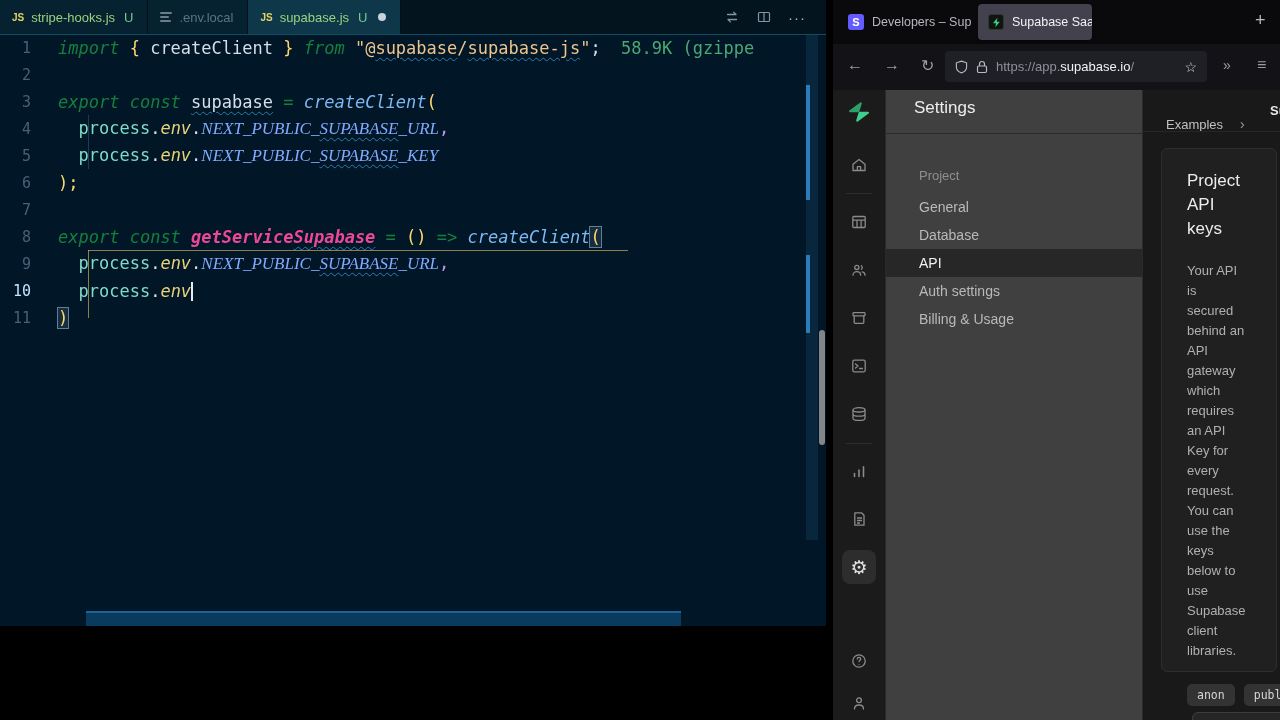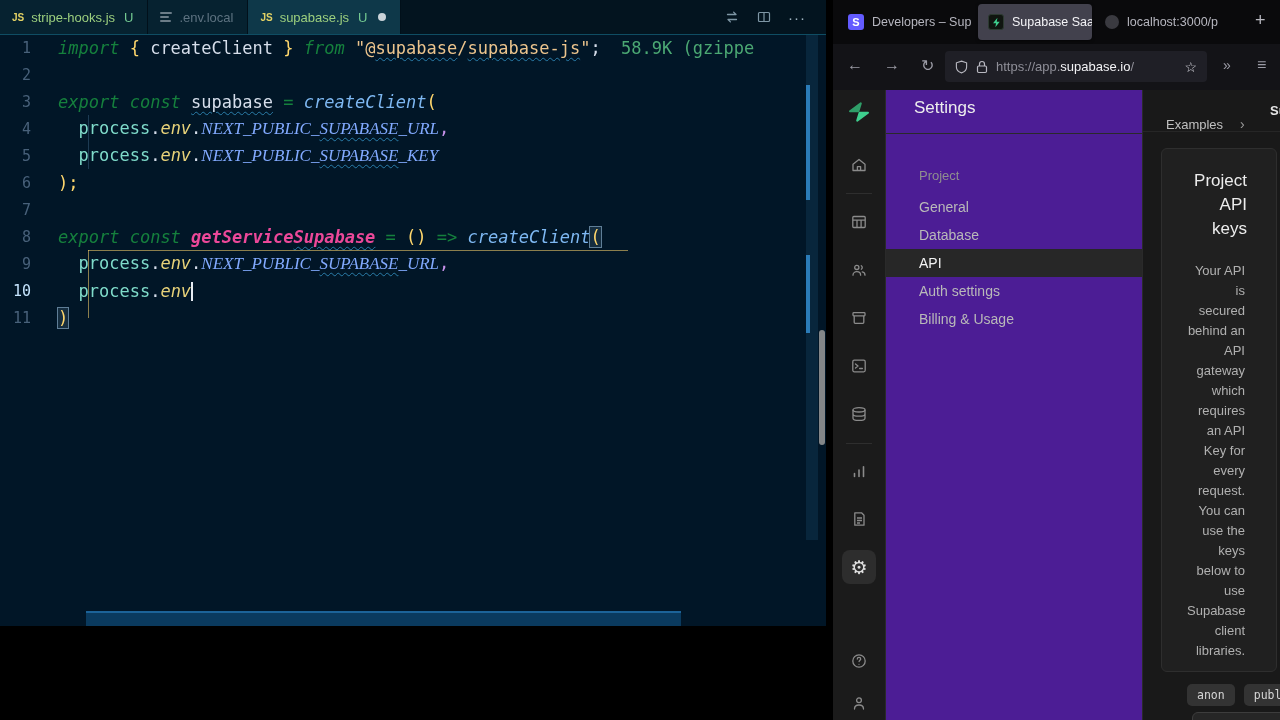--- a/index.html
+++ b/index.html
@@ -83,35 +83,35 @@
   .star{font-size:14px;color:#d5d5dc;}
 
   
   .content{position:absolute;left:0;top:90px;width:100%;height:630px;background:#191919;display:flex;}
   .rail{position:relative;width:52px;height:100%;background:#1b1b1b;border-right:1px solid #2a2a2a;flex:0 0 auto;}
   .rail-item{position:absolute;left:50%;transform:translate(-50%,-50%);display:flex;align-items:center;justify-content:center;}
   .rail-div{position:absolute;left:13px;width:26px;height:1px;background:#2e2e2e;}
   .rail-active{width:34px;height:34px;background:#2d2d2d;border-radius:8px;}
   .gear-glyph{font-family:"DejaVu Sans",sans-serif;font-size:19px;color:#e0e0e0;line-height:1;}
 
-  .settings-panel{position:relative;width:256px;height:100%;background:#4c1d95;border-right:1px solid #2a2a2a;flex:0 0 auto;}
+  .settings-panel{position:relative;width:256px;height:100%;background:#404040;border-right:1px solid #2a2a2a;flex:0 0 auto;}
   .sp-title{position:absolute;left:28px;top:8px;font-size:17px;color:#ededed;}
   .sp-divider{position:absolute;left:0;top:43px;width:100%;height:1px;background:#2a2a2a;}
   .sp-section{position:absolute;left:33px;top:78px;font-size:13px;color:#8f8f8f;}
   .sp-items{position:absolute;left:0;top:103px;width:100%;}
   .sp-item{height:28px;display:flex;align-items:center;padding-left:33px;font-size:14px;color:#b9b9b9;}
   .sp-item.active{background:#272727;color:#f2f2f2;}
 
   .main{position:relative;flex:1;height:100%;background:#191919;overflow:hidden;}
   .examples{position:absolute;left:23px;top:27px;font-size:13px;color:#c0c0c0;}
   .examples-chev{position:absolute;left:97px;top:26px;font-size:14px;color:#9a9a9a;}
   .main-divider{position:absolute;left:0;top:41px;width:100%;height:1px;background:#262626;}
   .corner-text{position:absolute;left:127px;top:13px;font-size:13px;font-weight:600;color:#e6e6e6;white-space:nowrap;}
   .card{position:absolute;left:18px;top:58px;width:116px;height:524px;background:#202020;
-    border:1px solid #2e2e2e;border-radius:6px;box-sizing:border-box;padding:20px 8px 0 25px;text-align:right;}
+    border:1px solid #2e2e2e;border-radius:6px;box-sizing:border-box;padding:20px 8px 0 25px;}
   .card-title{font-size:17px;line-height:24px;color:#ececec;font-weight:500;width:60px;margin-bottom:20px;}
   .card-body{font-size:13px;line-height:20px;color:#b0b0b0;width:58px;}
   .badges{position:absolute;left:44px;top:594px;display:flex;gap:9px;}
   .chip{background:#333333;border-radius:5px;padding:4px 10px;font-family:"DejaVu Sans Mono",monospace;
     font-size:11.5px;color:#d6d6d6;white-space:nowrap;}
   .partial-box{position:absolute;left:49px;top:622px;width:110px;height:14px;background:#262626;
     border:1px solid #3d3d3d;border-radius:6px;}
   svg{display:block;}
 </style>
 </head>
@@ -188,24 +188,20 @@
         <span>Developers – Sup</span>
       </div>
       <div class="ftab active" style="left:145px;width:114px;">
         <span class="fav supa">
           <svg width="11" height="11" viewBox="0 0 14 14">
               <path d="M8.2 0.8 L2.6 8 h3.8 l-0.9 5.2 L11.1 6 H7.3 Z" fill="#3ecf8e"></path>
             </svg>
         </span>
         <span>Supabase SaaS</span>
 
-      </div>
-      <div class="ftab" style="left:262px;width:133px;">
-        <span class="fav localhost"></span>
-        <span>localhost:3000/p</span>
       </div>
       <span class="newtab" style="left:422px;">+</span>
     </div>
 
     <div class="toolbar">
       <span class="navbtn" style="left:14px;">←</span>
       <span class="navbtn" style="left:51px;">→</span>
       <span class="navbtn" style="left:88px;">↻</span>
       <div class="urlbar">
         <span>

